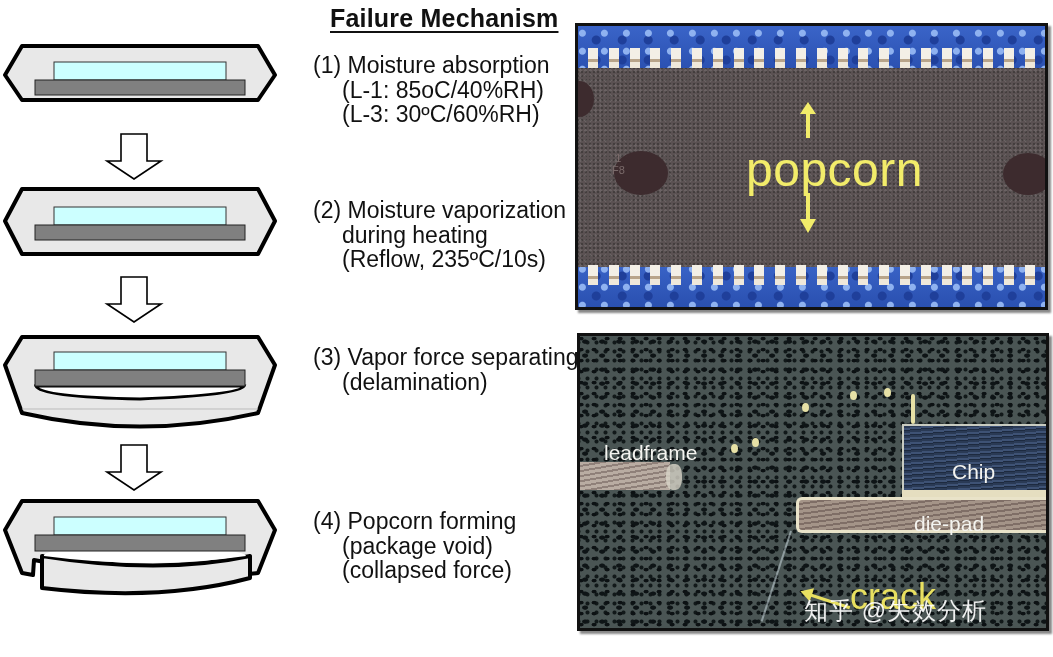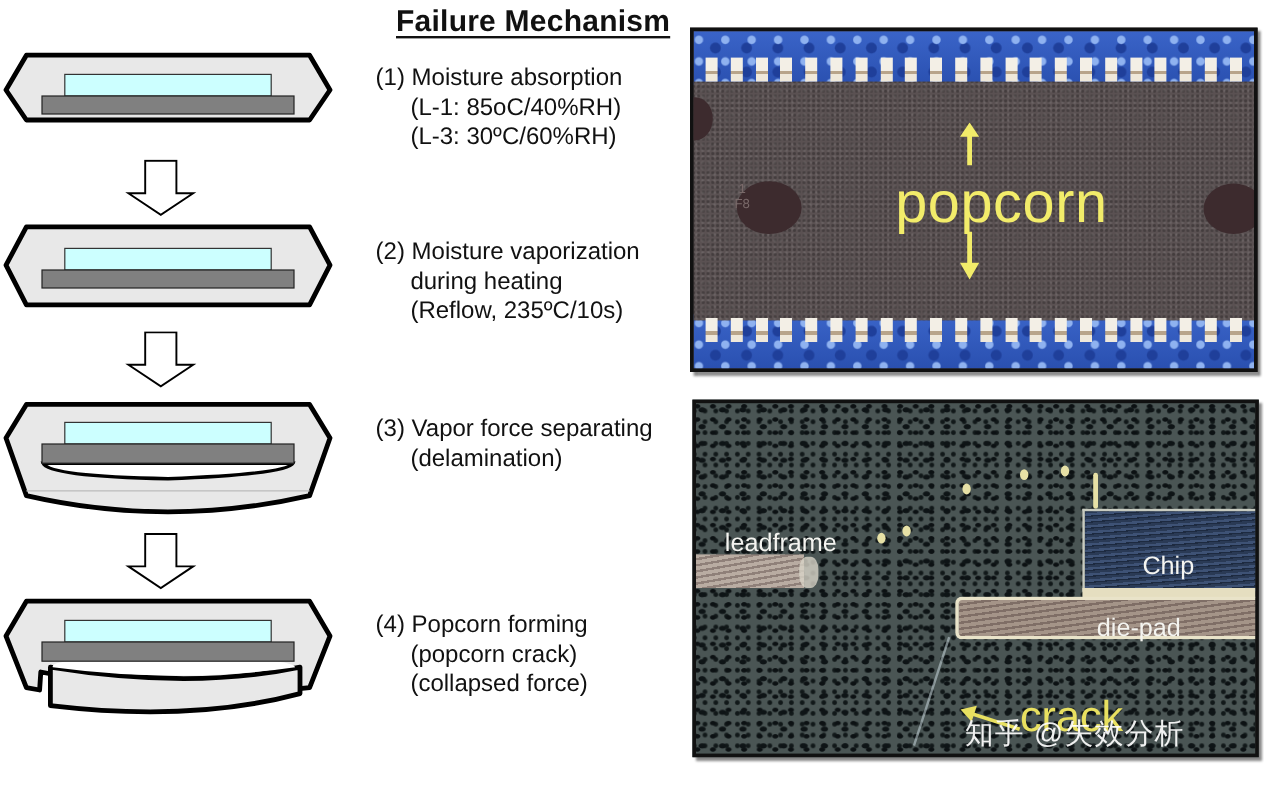--- a/index.html
+++ b/index.html
@@ -1,21 +1,21 @@
 <!DOCTYPE html>
 <html><head>
   <meta charset="utf-8">
   <style>
     html, body { margin: 0; padding: 0; background: #ffffff; }
     body { width: 1053px; height: 657px; position: relative; overflow: hidden;
            font-family: "Liberation Sans", sans-serif; color: #111; }
     .abs { position: absolute; }
     #title { left: 290px; top: 4px; font-size: 25px; font-weight: bold; text-decoration: underline;
              text-decoration-thickness: 2px; text-underline-offset: 4px; letter-spacing: 0.2px; margin-left: 40px; }
-    .step { position: absolute; left: 313px; font-size: 20px; line-height: 24.5px; color: #111; }
+    .step { position: absolute; left: 313px; font-size: 23px; line-height: 24.5px; color: #111; }
     .step .l { display: block; white-space: nowrap; }
     .step .ind { padding-left: 29px; }
     .pkg { position: absolute; left: 0; }
     .arrow { position: absolute; left: 104px; }
 
     
     #photo1 { left: 575px; top: 23px; width: 473px; height: 287px; border: 3px solid #111;
               box-sizing: border-box; overflow: hidden; background: #3f3a3b;
               box-shadow: 3px 3px 2px #888; }
     #photo1 .strip { position: absolute; left: 0; right: 0; height: 45px;
@@ -120,21 +120,21 @@
   <span class="l">(2) Moisture vaporization</span>
   <span class="l ind">during heating</span>
   <span class="l ind">(Reflow, 235ºC/10s)</span>
 </div>
 <div class="step" style="top:345px">
   <span class="l">(3) Vapor force separating</span>
   <span class="l ind">(delamination)</span>
 </div>
 <div class="step" style="top:509px">
   <span class="l">(4) Popcorn forming</span>
-  <span class="l ind">(popcorn crack)</span>
+  <span class="l ind">(package void)</span>
   <span class="l ind">(collapsed force)</span>
 </div>
 
 <div id="photo1" class="abs">
   <div class="strip top"></div>
   <div class="strip bot"></div>
   <div class="body"></div>
   <div class="pins top">
     <div class="pin"></div>
       <div class="pin"></div>

